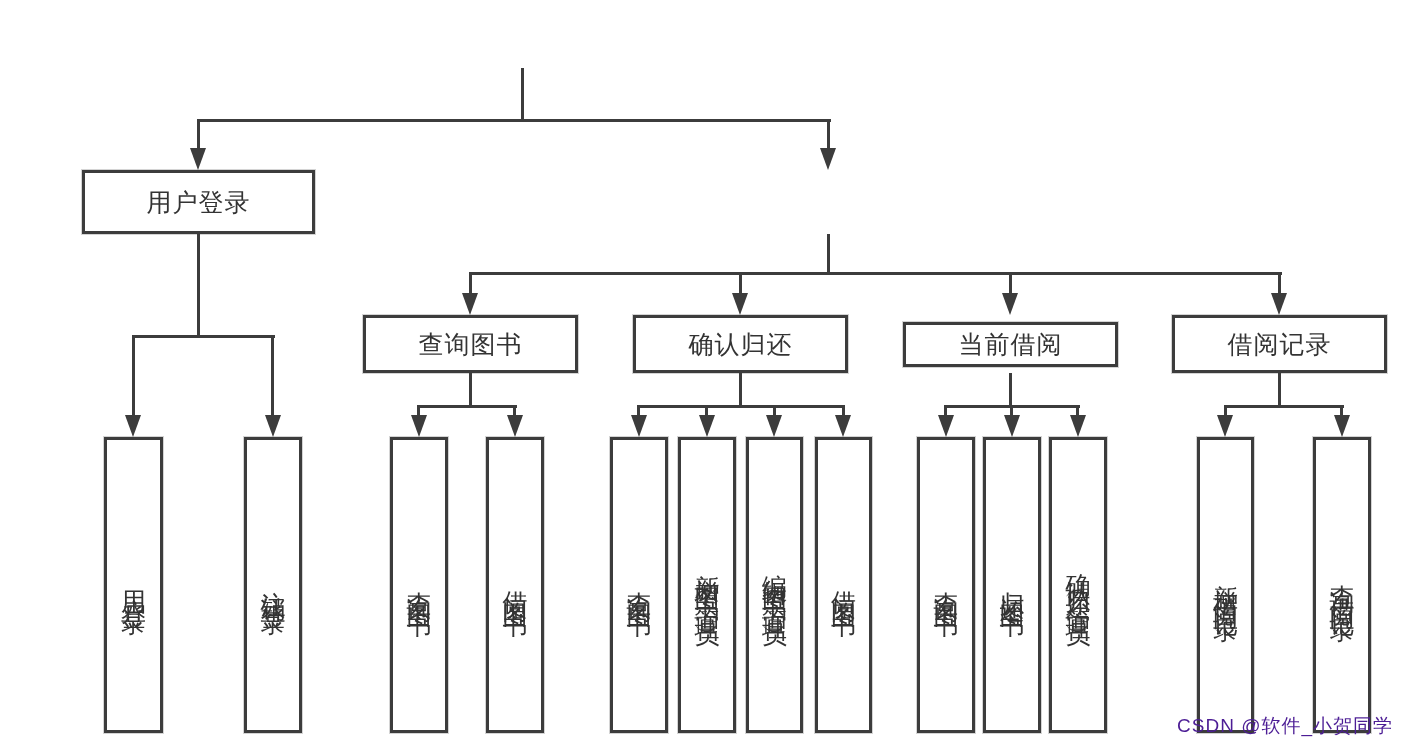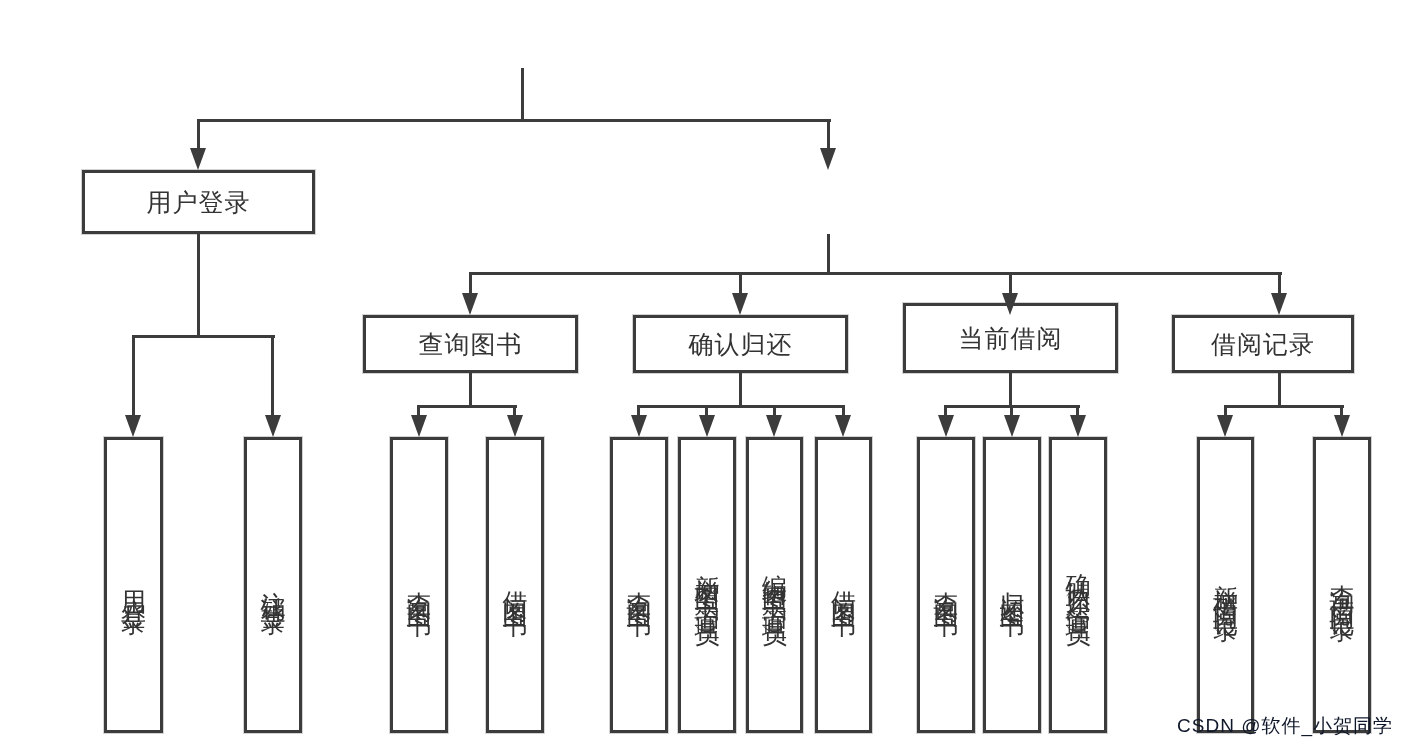--- a/index.html
+++ b/index.html
@@ -41,21 +41,21 @@
     width: 0; height: 0;
     border-left: 8px solid transparent;
     border-right: 8px solid transparent;
     border-top: 22px solid #3c3c3c;
   }
   .watermark {
     position: absolute;
     top: 713px;
     right: 12px;
     font-size: 19px;
-    color: #0f172a;
+    color: #4c1d95;
     letter-spacing: 1px;
     white-space: nowrap;
   }
 </style>
 </head>
 <body>
 
 <div class="canvas">
 
 
@@ -65,25 +65,25 @@
 
 
   <div class="box" style="left:363px;top:315px;width:215px;height:58px">
     <span class="lbl">查询图书</span>
   </div>
 
   <div class="box" style="left:633px;top:315px;width:215px;height:58px">
     <span class="lbl">确认归还</span>
   </div>
 
-  <div class="box" style="left:903px;top:303px;width:215px;height:70px">
+  <div class="box" style="left:903px;top:322px;width:215px;height:45px">
     <span class="lbl">当前借阅</span>
   </div>
 
-  <div class="box" style="left:1172px;top:315px;width:182px;height:58px">
+  <div class="box" style="left:1172px;top:315px;width:215px;height:58px">
     <span class="lbl">借阅记录</span>
   </div>
 
   <div class="box v" style="left:104px;top:437px;width:59px;height:296px">
     <span class="lbl">用户登录</span>
   </div>
   <div class="box v" style="left:244px;top:437px;width:58px;height:296px">
     <span class="lbl">注销登录</span>
   </div>
 

